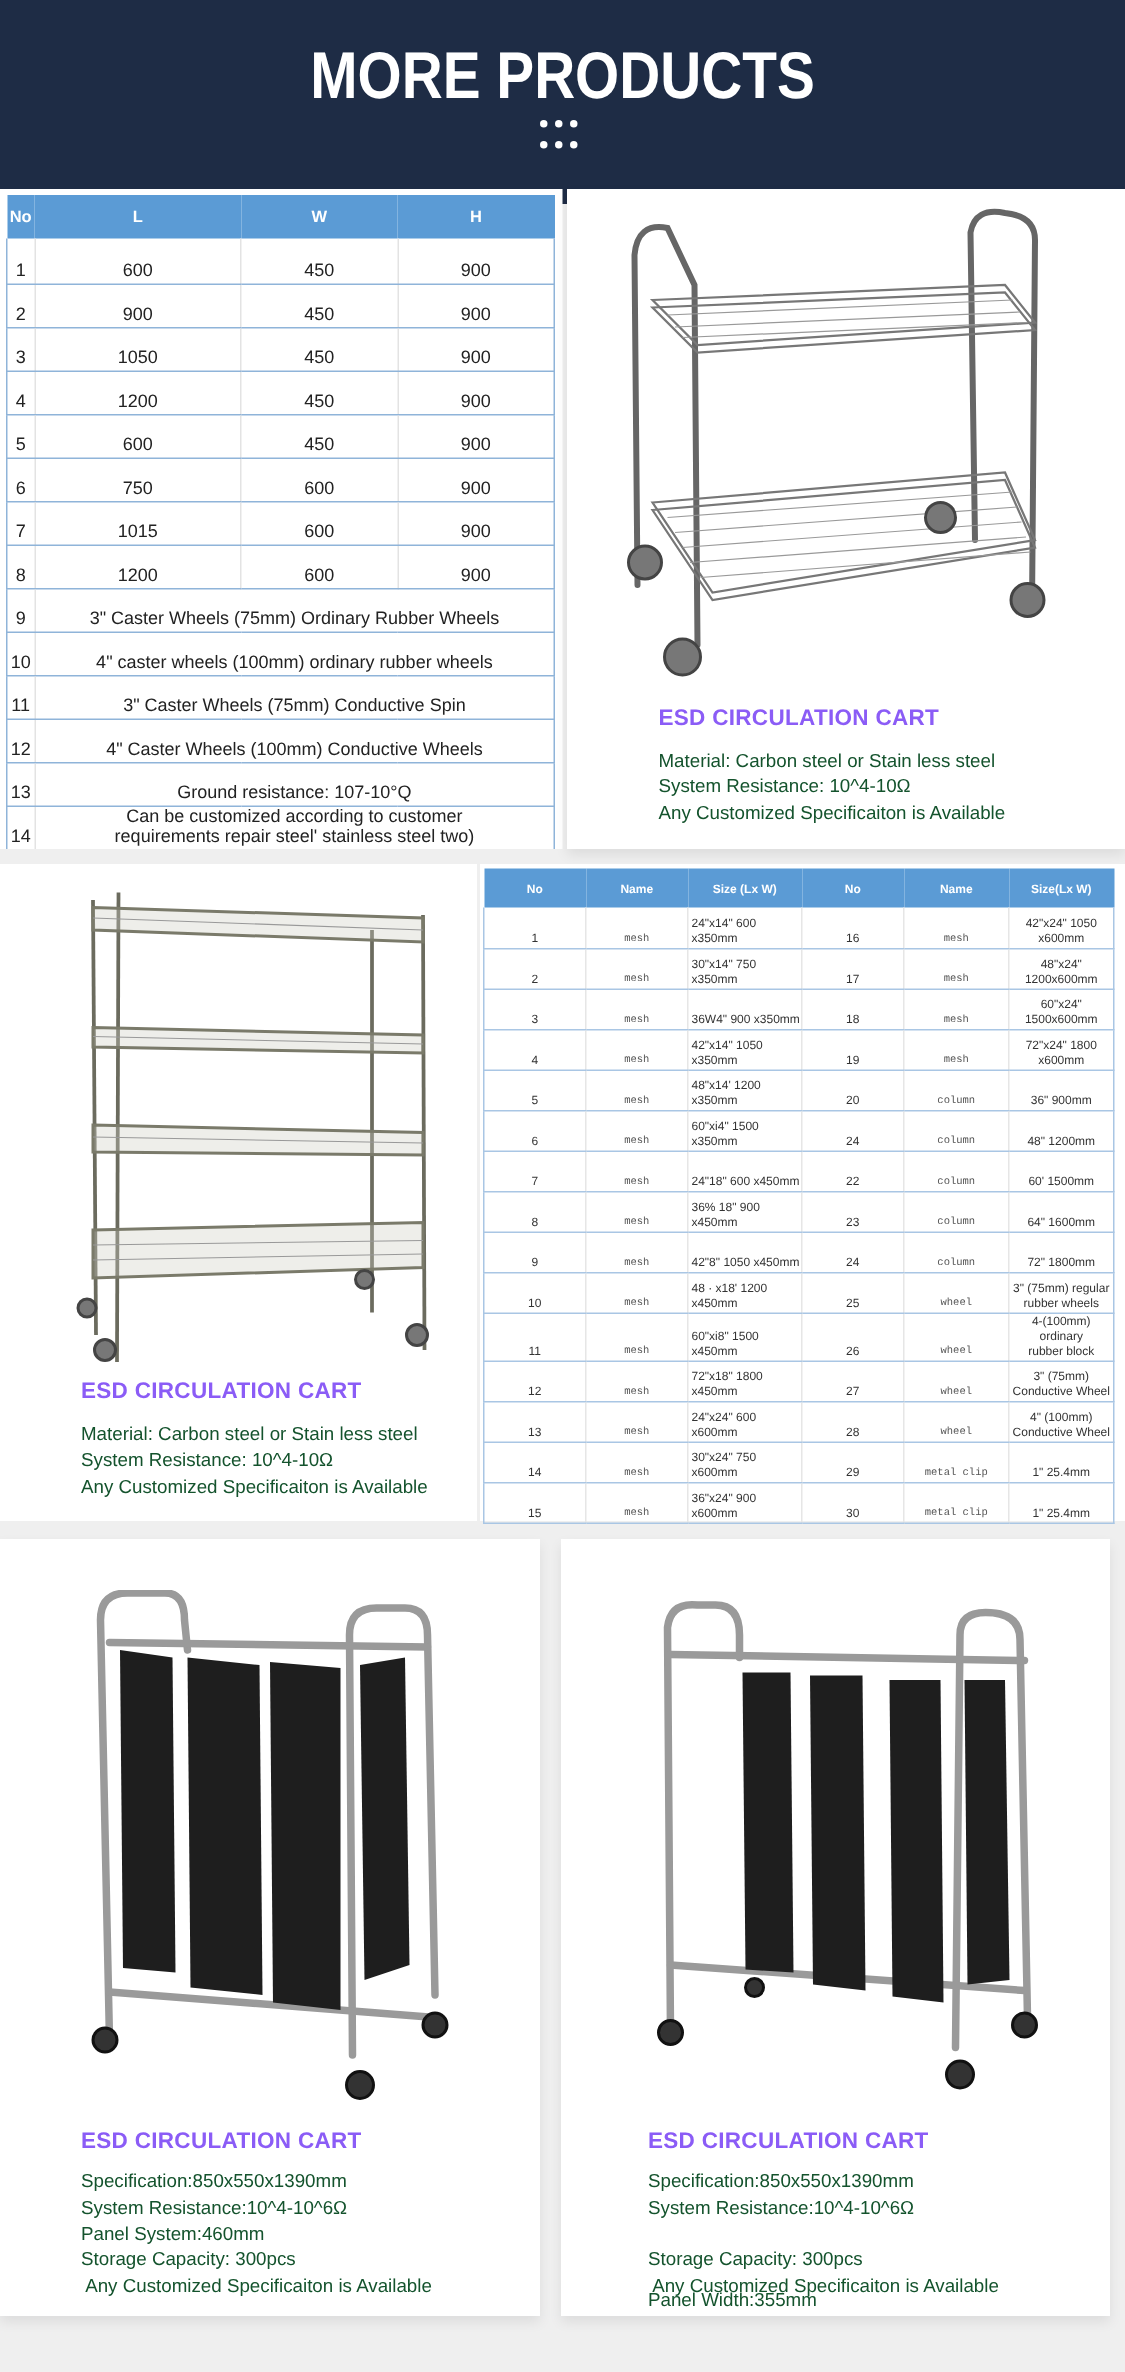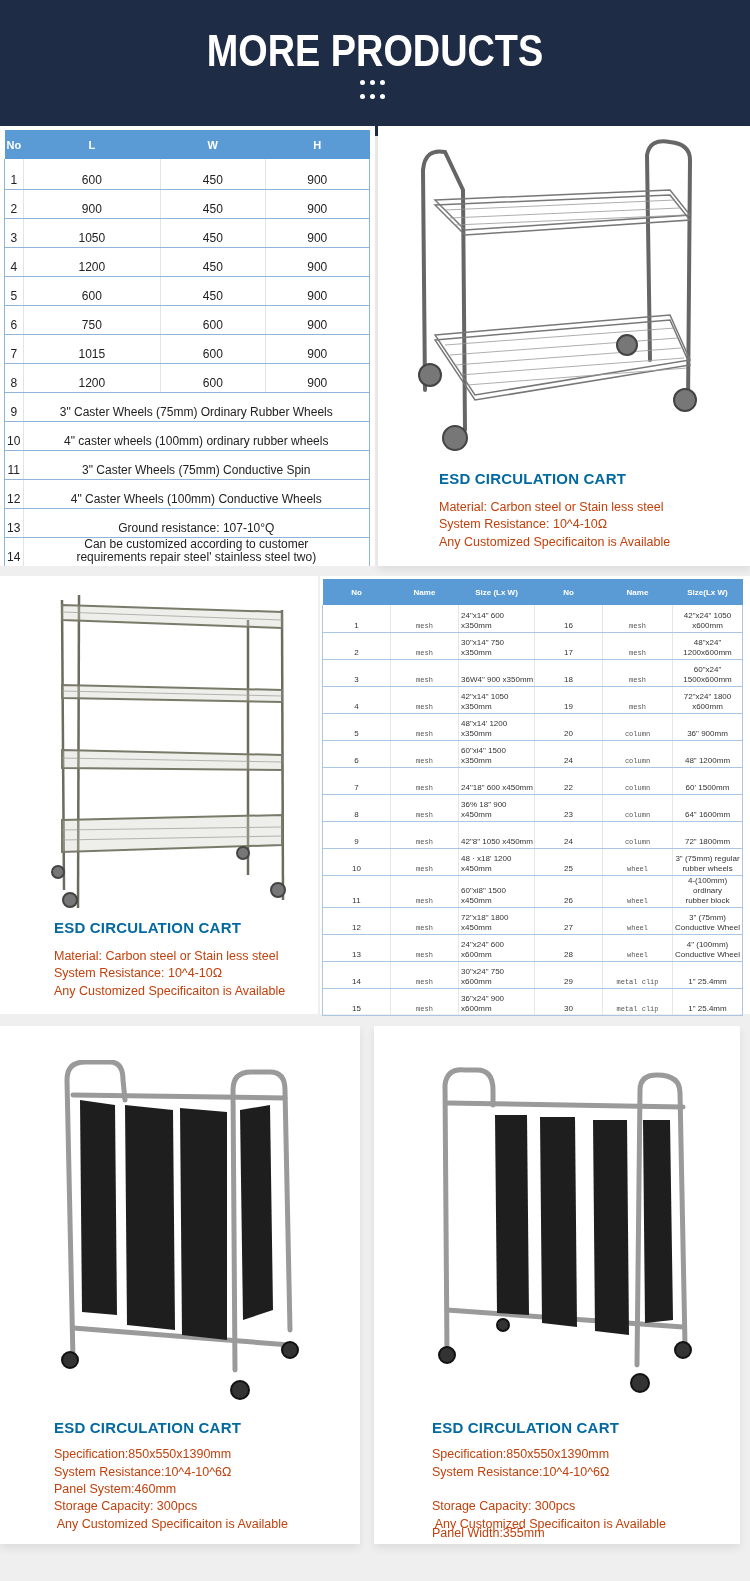--- a/index.html
+++ b/index.html
@@ -30,22 +30,22 @@
     .t2 { position: absolute; left: 322px; top: 579px; width: 420px; border-collapse: collapse; font-size: 8px; color: #333; table-layout: fixed; }
     .t2 th { background: #5b9bd5; color: #fff; font-weight: 700; height: 26px; font-size: 8px; }
     .t2 td { border-bottom: 1px solid #a9c6e4; text-align: center; vertical-align: bottom; height: 27px; padding-bottom: 1px; line-height: 10px; }
     .t2 td.c { border-right: 1px solid #e6e6e6; }
     .t2 td.mono { font-family: "Liberation Mono", monospace; font-size: 7px; color: #555; }
     .t2 td.left { text-align: left; padding-left: 2px; }
     .t2 .border-l { border-left: 1px solid #a9c6e4; }
     .t2 .border-r { border-right: 1px solid #a9c6e4; }
 
     
-    .prod-title { position: absolute; font-weight: 700; font-size: 15px; color: #0369a1; letter-spacing: 0.2px; }
-    .prod-line { position: absolute; font-size: 12.5px; color: #c2410c; white-space: nowrap; }
+    .prod-title { position: absolute; font-weight: 700; font-size: 15px; color: #8b5cf6; letter-spacing: 0.2px; }
+    .prod-line { position: absolute; font-size: 12.5px; color: #14532d; white-space: nowrap; }
 
     
     svg { position: absolute; }
   </style>
 </head>
 <body>
 
 <div class="page">
 
   <div class="header">

